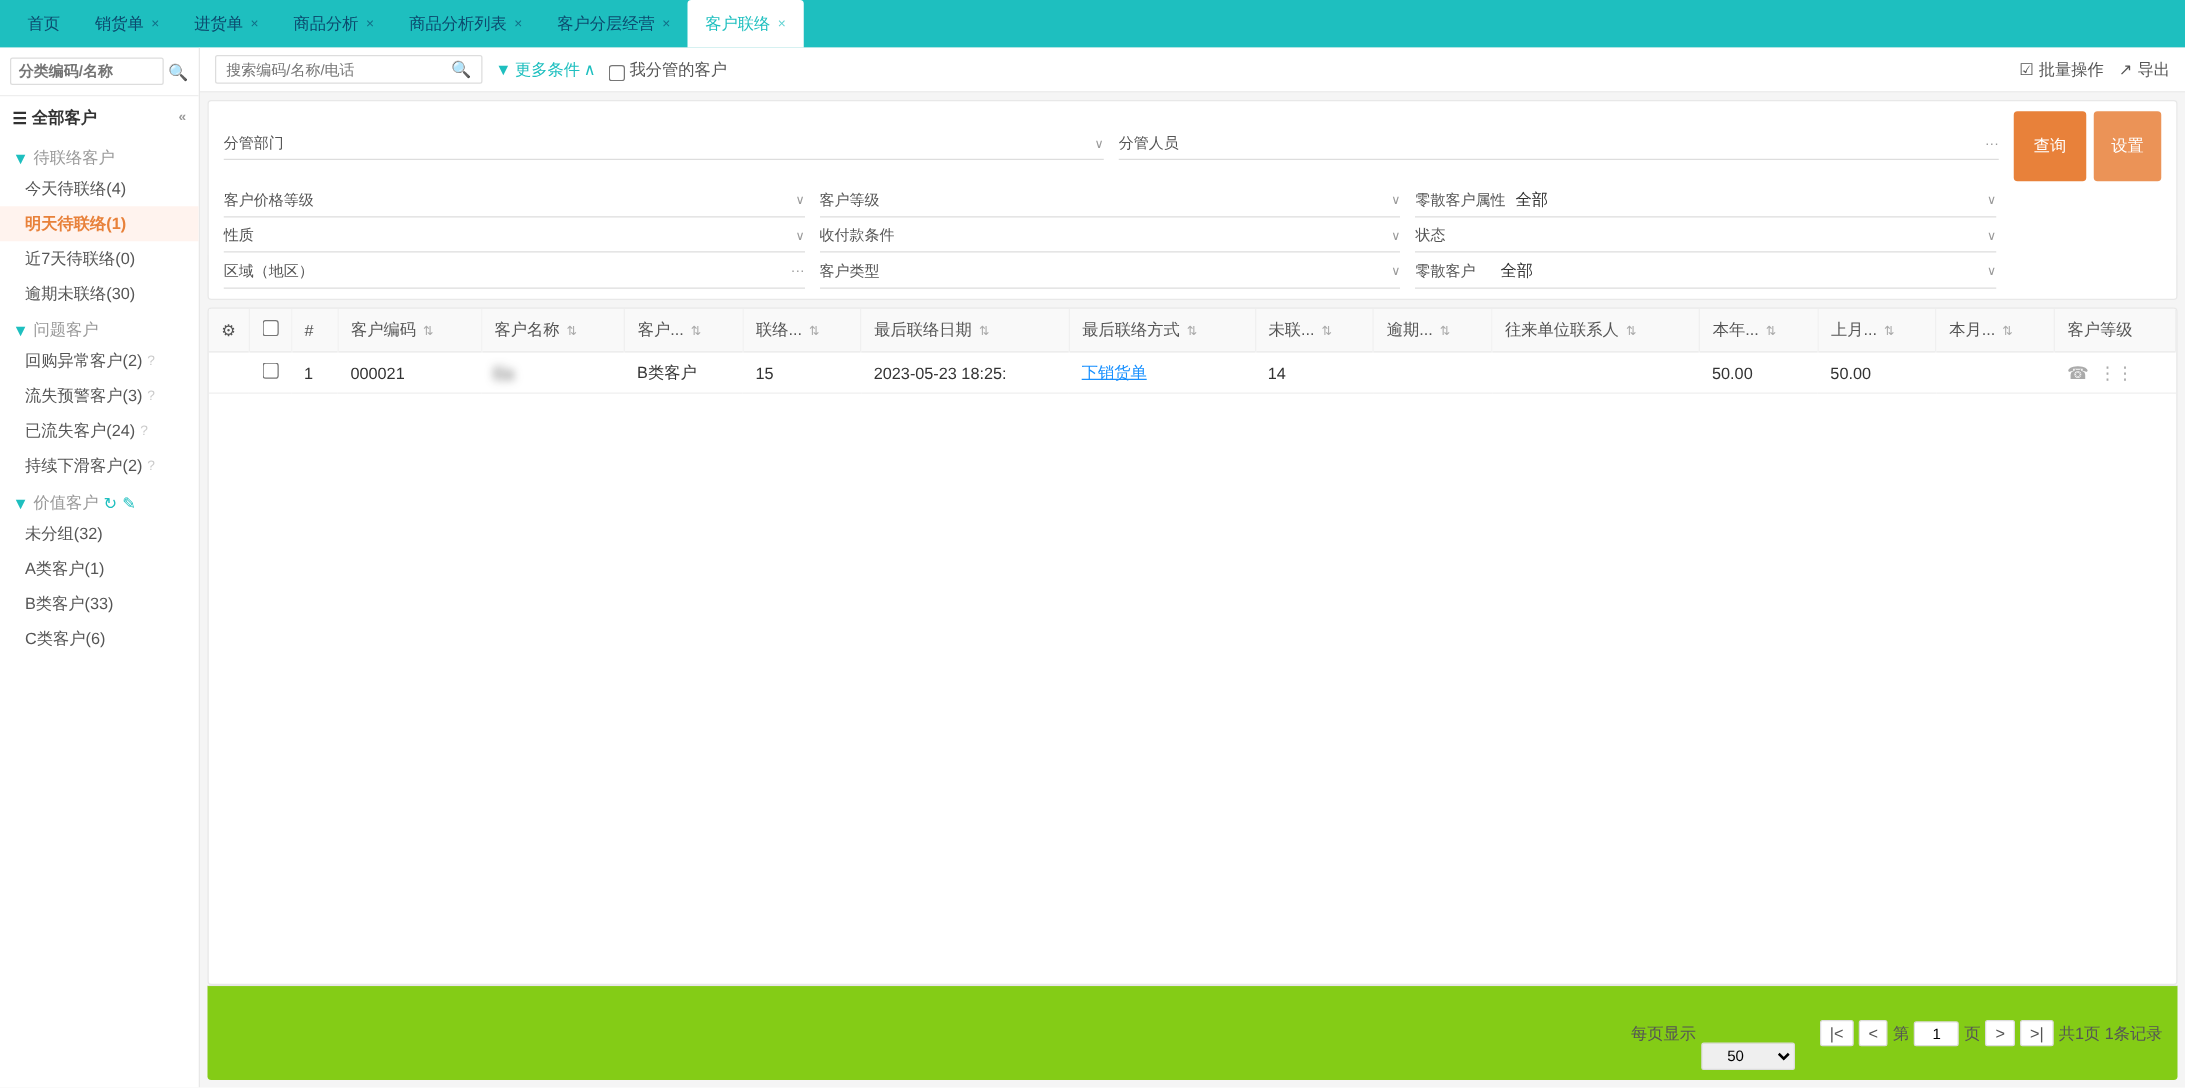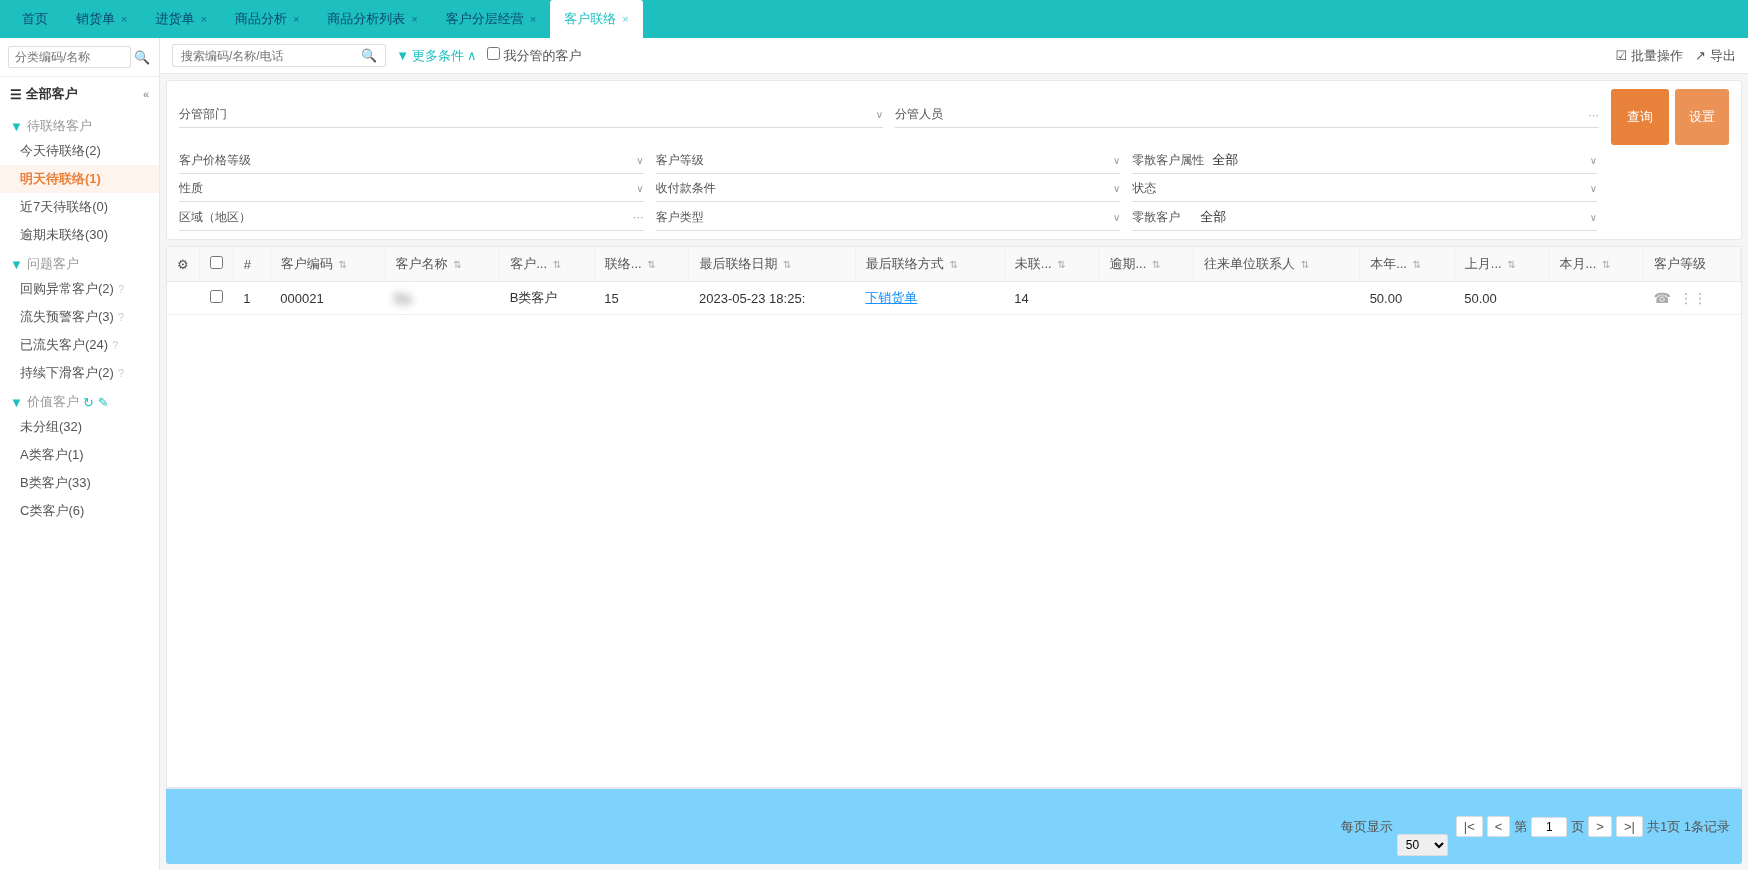--- a/index.html
+++ b/index.html
@@ -55,20 +55,21 @@
       padding: 8px;
       border-bottom: 1px solid #eee;
     }
     .sidebar-search input {
       border: 1px solid #ddd;
       padding: 3px 6px;
       font-size: 12px;
       width: 100%;
       outline: none;
       border-radius: 2px;
+      font-weight: bold;
     }
     .sidebar-search-icon {
       color: #999;
       margin-left: 4px;
       cursor: pointer;
     }
     .sidebar-group-header {
       display: flex;
       align-items: center;
       padding: 8px 10px;
@@ -150,21 +151,21 @@
     .more-conditions {
       color: #1ebfbf;
       cursor: pointer;
       display: flex;
       align-items: center;
       font-size: 12px;
       gap: 3px;
     }
     .my-customers {
       display: flex;
-      align-items: flex-start;
+      align-items: flex-end;
       gap: 4px;
       font-size: 12px;
       color: #555;
       cursor: pointer;
     }
     .right-btns {
       margin-left: auto;
       display: flex;
       gap: 12px;
       align-items: center;
@@ -286,40 +287,40 @@
       padding: 7px 10px;
       color: #333;
       white-space: nowrap;
     }
     .link-text { color: #1890ff; cursor: pointer; text-decoration: underline; }
     .action-icons { display: flex; gap: 8px; color: #aaa; }
     .action-icon { cursor: pointer; font-size: 14px; }
 
     
     .pagination-bar {
-      background: #7dd3fc;
+      background: #84cc16;
       border-top: 1px solid #e8e8e8;
       padding: 8px 12px;
       display: flex;
       align-items: center;
       justify-content: flex-end;
-      gap: 8px;
+      gap: 20px;
       font-size: 12px;
       color: #555;
       margin: 0 6px 6px 6px;
       border-radius: 0 0 3px 3px;
     }
     .page-size-select {
       display: flex;
       align-items: center;
       gap: 4px;
     }
     .page-size-select select {
       border: 1px solid #ddd;
-      padding: 2px 4px;
+      padding: 2px 16px;
       font-size: 12px;
       border-radius: 2px;
       margin-top: 37px;
     }
     .page-nav {
       display: flex;
       align-items: center;
       gap: 4px;
     }
     .page-btn {
@@ -388,21 +389,21 @@
       <span style="margin-right:4px;">☰</span>
       <span>全部客户</span>
       <span class="collapse-icon">«</span>
     </div>
 
     <div class="sidebar-section-label">
       <span class="arrow">▼</span>
       <span>待联络客户</span>
     </div>
     <div class="sidebar-item">
-      <span>今天待联络(2)</span>
+      <span>今天待联络(4)</span>
     </div>
     <div class="sidebar-item active">
       <span>明天待联络(1)</span>
     </div>
     <div class="sidebar-item">
       <span>近7天待联络(0)</span>
     </div>
     <div class="sidebar-item">
       <span>逾期未联络(30)</span>
     </div>

